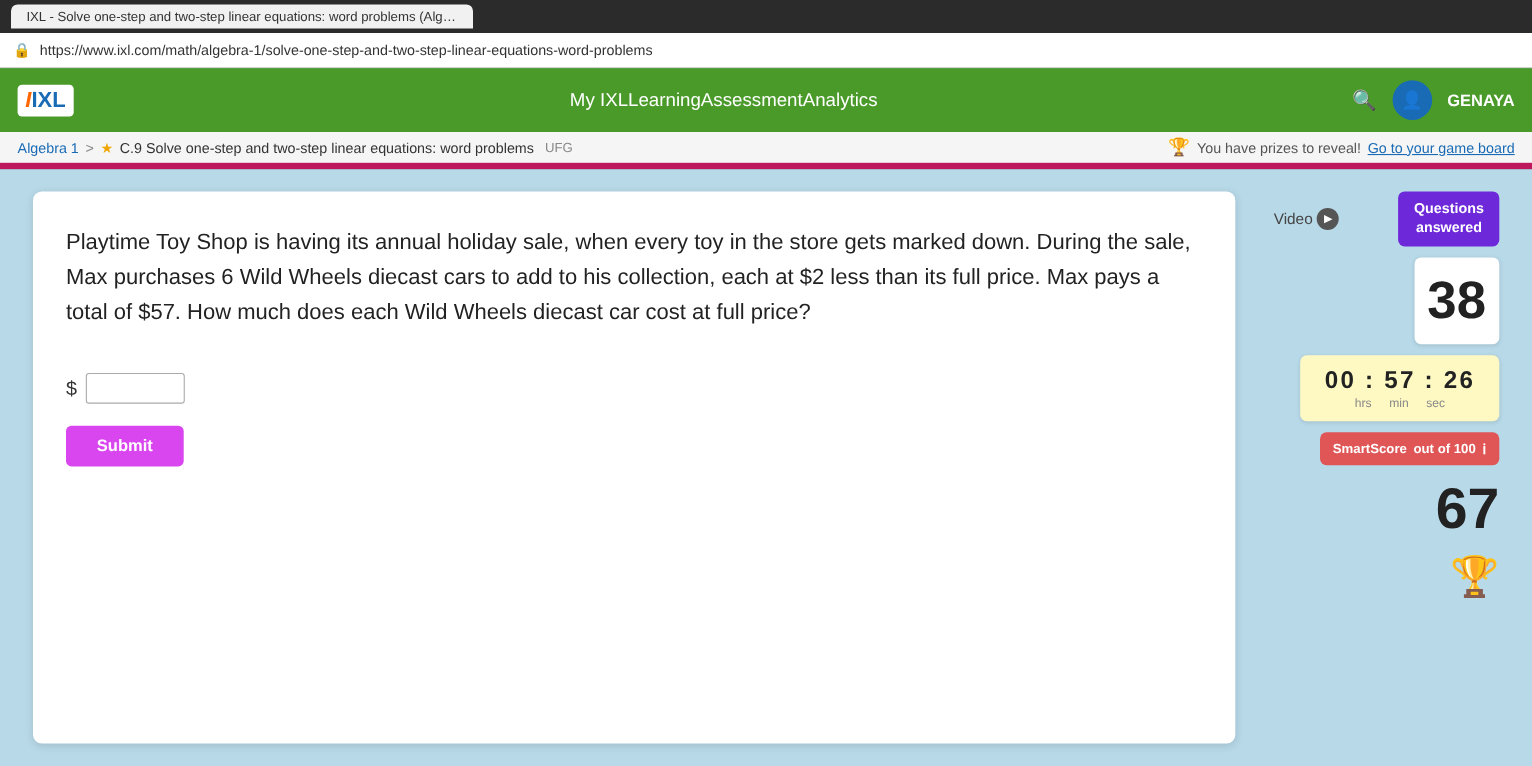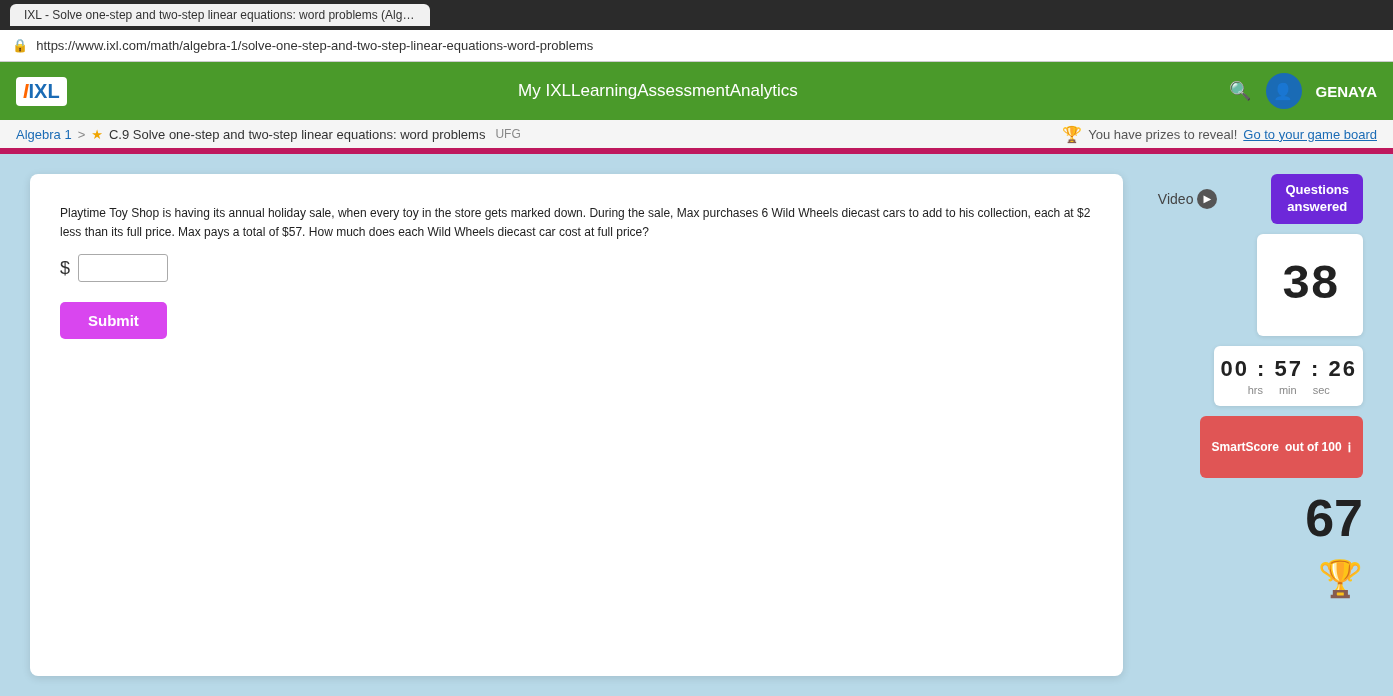--- a/index.html
+++ b/index.html
@@ -168,24 +168,24 @@
 
     
     .question-card {
       background: #fff;
       border-radius: 8px;
       flex: 1;
       padding: 30px;
       box-shadow: 0 2px 8px rgba(0,0,0,0.12);
     }
     .question-text {
-      font-size: 12px;
+      font-size: 20px;
       color: #222;
       line-height: 1.6;
-      margin-bottom: 12px;
+      margin-bottom: 39px;
     }
     .answer-row {
       display: flex;
       align-items: center;
       gap: 8px;
       margin-bottom: 20px;
     }
     .dollar-sign {
       font-size: 18px;
       color: #333;
@@ -255,24 +255,23 @@
       text-align: center;
       line-height: 1.3;
       font-weight: bold;
       margin-left: 44px;
     }
 
     
     .count-box {
       background: #fff;
       border-radius: 6px;
-      padding: 24px;
+      padding: 12px;
       text-align: center;
       box-shadow: 0 1px 4px rgba(0,0,0,0.1);
-      font-family: Liberation Mono, monospace;
     }
     .count-number {
       font-size: 48px;
       font-weight: bold;
       color: #222;
     }
 
     
     .time-elapsed-btn {
       background: #1a6bb5;
@@ -280,23 +279,23 @@
       border: none;
       border-radius: 6px;
       padding: 10px 14px;
       font-size: 13px;
       font-weight: bold;
       text-align: center;
       cursor: pointer;
       line-height: 1.3;
     }
     .time-display {
-      background: #ffffff;
+      background: #fef9c3;
       border-radius: 6px;
-      padding: 10px 6px;
+      padding: 10px 22px;
       box-shadow: 0 1px 4px rgba(0,0,0,0.1);
     }
     .time-numbers {
       font-size: 22px;
       font-weight: bold;
       color: #222;
       text-align: center;
       letter-spacing: 2px;
     }
     .time-labels {
@@ -306,21 +305,21 @@
       font-size: 11px;
       color: #888;
       margin-top: 2px;
     }
 
     
     .smart-score-badge {
       background: #e05555;
       color: #fff;
       border-radius: 6px;
-      padding: 22px 12px;
+      padding: 6px 12px;
       font-size: 12px;
       font-weight: bold;
       display: flex;
       align-items: center;
       gap: 6px;
       cursor: pointer;
     }
     .smart-score-badge .info-icon {
       font-size: 13px;
     }

